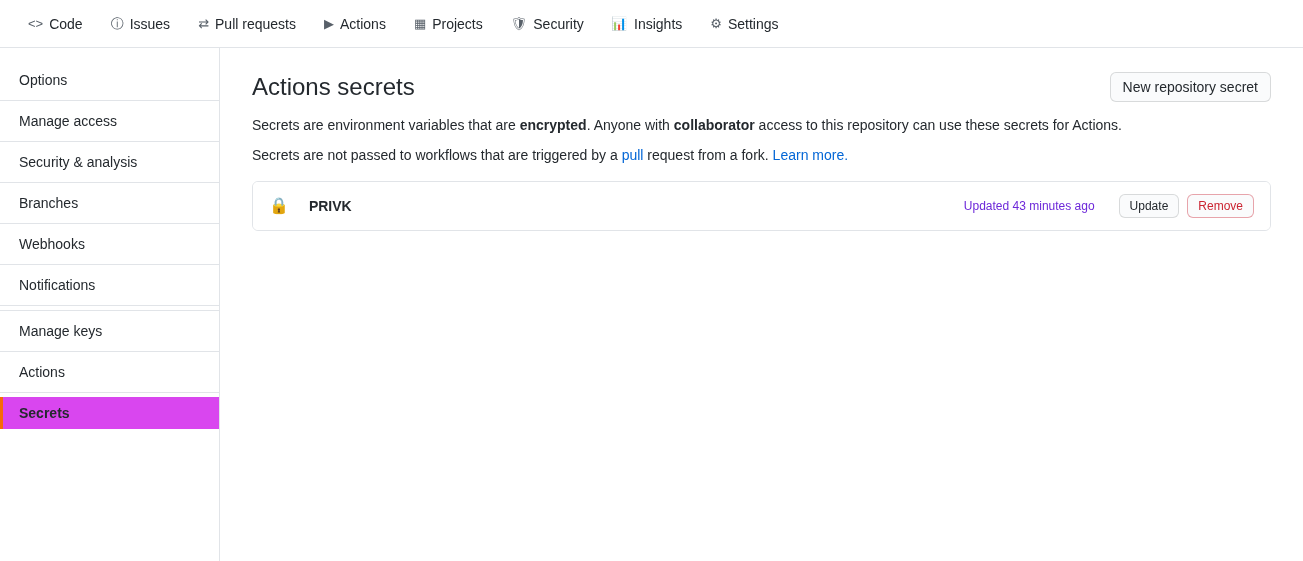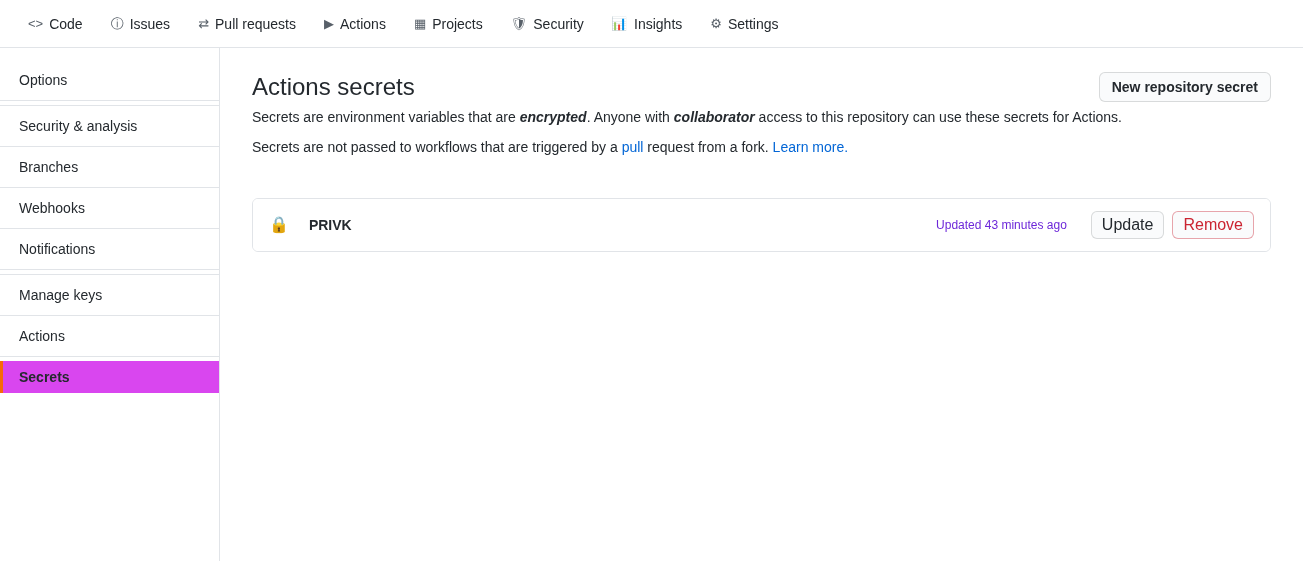--- a/index.html
+++ b/index.html
@@ -73,54 +73,53 @@
     
     .main {
       flex: 1;
       padding: 24px 32px;
     }
 
     .main-header {
       display: flex;
       align-items: center;
       justify-content: space-between;
-      margin-bottom: 4px;
+      margin-bottom: 12px;
     }
 
     .main-title {
       font-size: 24px;
       font-weight: 400;
       color: #24292e;
     }
 
     .btn-primary {
       padding: 6px 12px;
       background: #fafbfc;
       border: 1px solid rgba(27,31,35,.15);
       border-radius: 6px;
       font-size: 14px;
       cursor: pointer;
       color: #24292e;
-      font-weight: 700;
+      font-weight: 400;
     }
 
     .description {
       font-size: 14px;
       color: #24292e;
       line-height: 1.6;
       margin-bottom: 8px;
     }
     .description strong {
       font-weight: 600;
-      font-style: italic;
     }
     .description-note {
       font-size: 14px;
       color: #24292e;
-      margin-bottom: 39px;
+      margin-bottom: 14px;
       line-height: 1.6;
     }
     .description-note a {
       color: #0366d6;
       text-decoration: none;
     }
 
     
     .secrets-list {
       border: 1px solid #e1e4e8;
@@ -151,21 +150,21 @@
       font-size: 12px;
       margin-right: 16px;
     }
     .secret-actions {
       display: flex;
       gap: 8px;
     }
     .btn-sm {
       padding: 4px 10px;
       border-radius: 6px;
-      font-size: 16px;
+      font-size: 12px;
       cursor: pointer;
       border: 1px solid rgba(27,31,35,.15);
       background: #fafbfc;
       color: #24292e;
     }
     .btn-sm.danger {
       color: #cb2431;
       border-color: rgba(203,36,49,.4);
     }
   </style>
@@ -207,20 +206,23 @@
   </a>
 </nav>
 
 <div class="layout">
 
   <aside class="sidebar">
     <a class="sidebar-item">
       <span>Options</span>
     </a>
     <div class="sidebar-divider"></div>
+    <a class="sidebar-item">
+      <span>Manage access</span>
+    </a>
     <div class="sidebar-divider"></div>
     <a class="sidebar-item">
       <span>Security &amp; analysis</span>
     </a>
     <div class="sidebar-divider"></div>
     <a class="sidebar-item">
       <span>Branches</span>
     </a>
     <div class="sidebar-divider"></div>
     <a class="sidebar-item">

